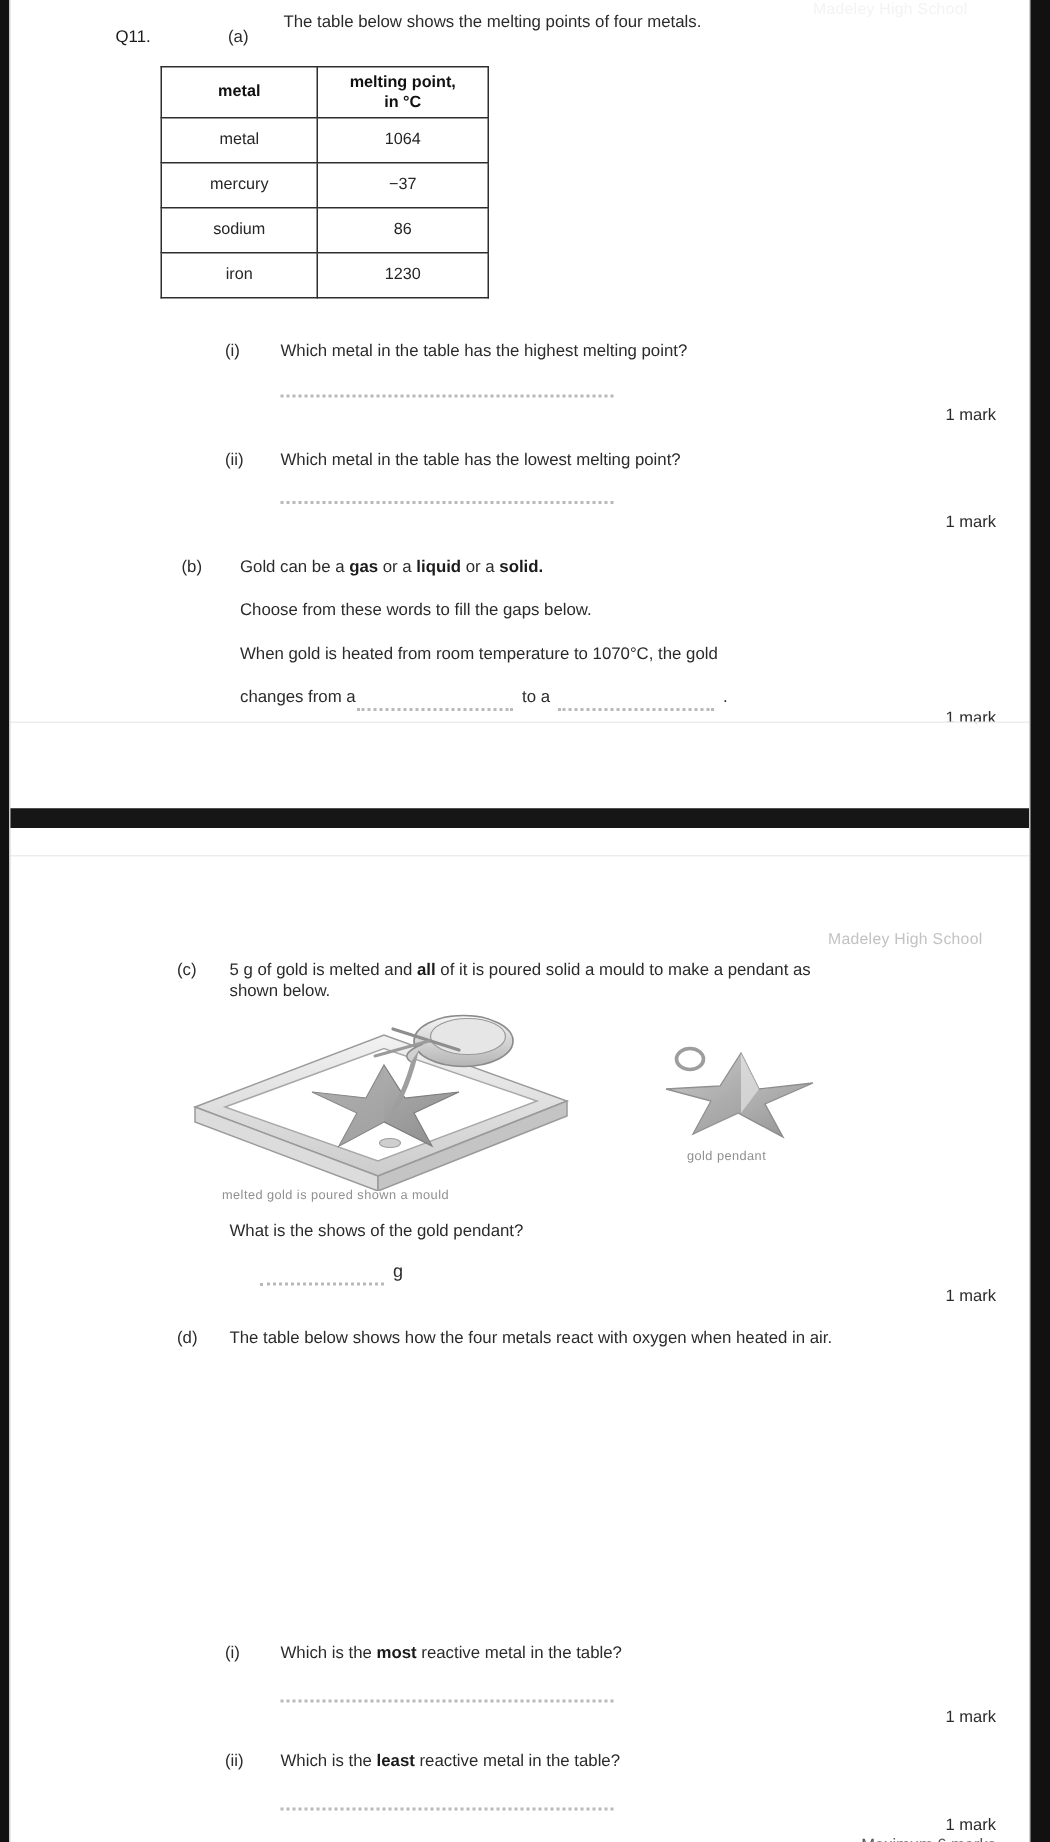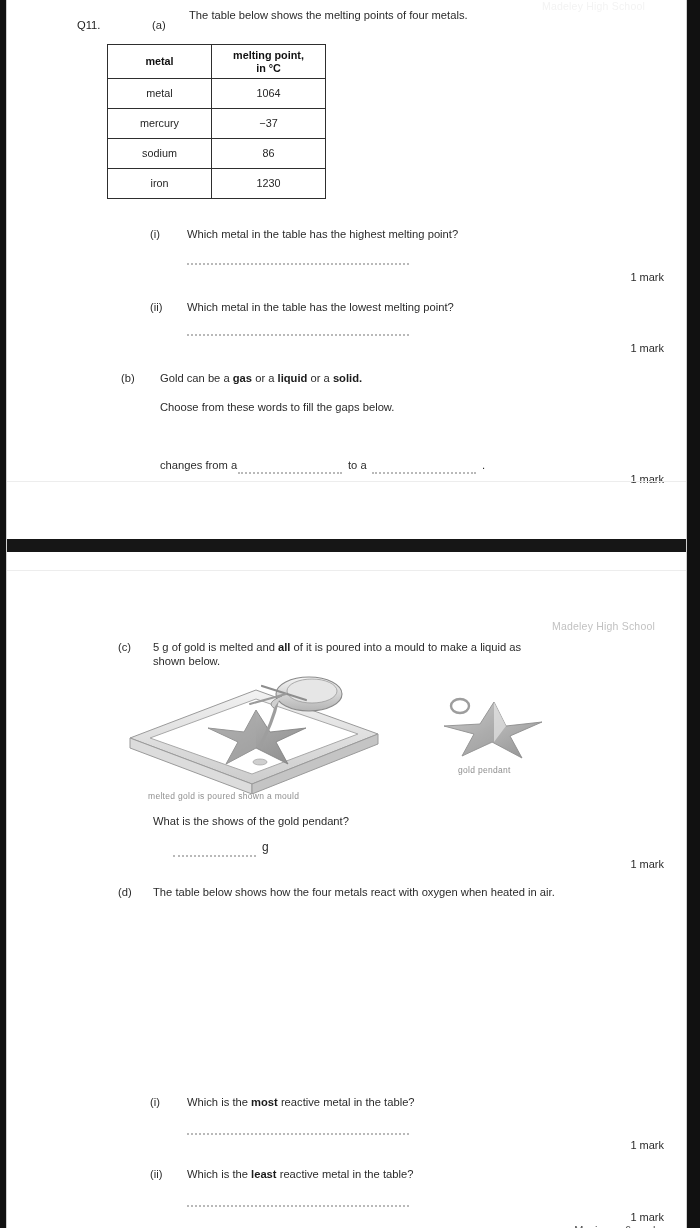--- a/index.html
+++ b/index.html
@@ -155,20 +155,21 @@
 
       <div class="t" style="left:144px; top:300px;">(ii)</div>
       <div class="t" style="left:181px; top:300px;">Which metal in the table has the lowest melting point?</div>
       <div class="dots" style="left:181px; top:326px; width:222px;"></div>
       <div class="mark" style="top:342px;">1 mark</div>
 
       <div class="t" style="left:115px; top:371px;">(b)</div>
       <div class="t" style="left:154px; top:371px;"><span>Gold can be a </span><b class="inl">gas</b><span> or a </span><b class="inl">liquid</b><span> or a </span><b class="inl">solid.</b></div>
 
       <div class="t" style="left:154px; top:400px;">Choose from these words to fill the gaps below.</div>
+      <div class="t" style="left:154px; top:429px;">When gold is heated from room temperature to 1070°C, the gold</div>
 
       <div class="t" style="left:154px; top:458px;text-align:right;">changes from a</div>
       <div class="dots" style="left:232px; top:464px; width:104px;"></div>
       <div class="t" style="left:342px; top:458px;">to a</div>
       <div class="dots" style="left:366px; top:464px; width:104px;"></div>
       <div class="t" style="left:476px; top:458px;">.</div>
 
       <div class="mark" style="top:473px;">1 mark</div>
 
       <div class="sheet-hairline" style="top:481px;"></div>
@@ -177,21 +178,21 @@
 
   <div class="page-band"></div>
 
   <div class="page" id="page-2">
     <div class="inner">
       <div class="sheet-hairline" style="top:18px;"></div>
 
       <div class="watermark" style="left:546px; top:68px;">Madeley High School</div>
 
       <div class="t" style="left:112px; top:88px;">(c)</div>
-      <div class="t" style="left:147px; top:88px;"><span>5 g of gold is melted and </span><b class="inl">all</b><span> of it is poured into a mould to make a liquid as</span></div>
+      <div class="t" style="left:147px; top:88px;"><span>5 g of gold is melted and </span><b class="inl">all</b><span> of it is poured solid a mould to make a pendant as</span></div>
       <div class="t" style="left:147px; top:102px;text-align:center;">shown below.</div>
 
       <div class="figure" style="left:104px; top:122px; width:290px; height:120px;">
         <svg width="290" height="120" viewBox="0 0 290 120" aria-hidden="true">
           <defs>
             <linearGradient id="slab" x1="0" y1="0" x2="0" y2="1">
               <stop offset="0" stop-color="#f2f2f2"></stop>
                 <stop offset="1" stop-color="#cccccc"></stop>
             </linearGradient>
             <linearGradient id="star" x1="0" y1="0" x2="1" y2="1">

